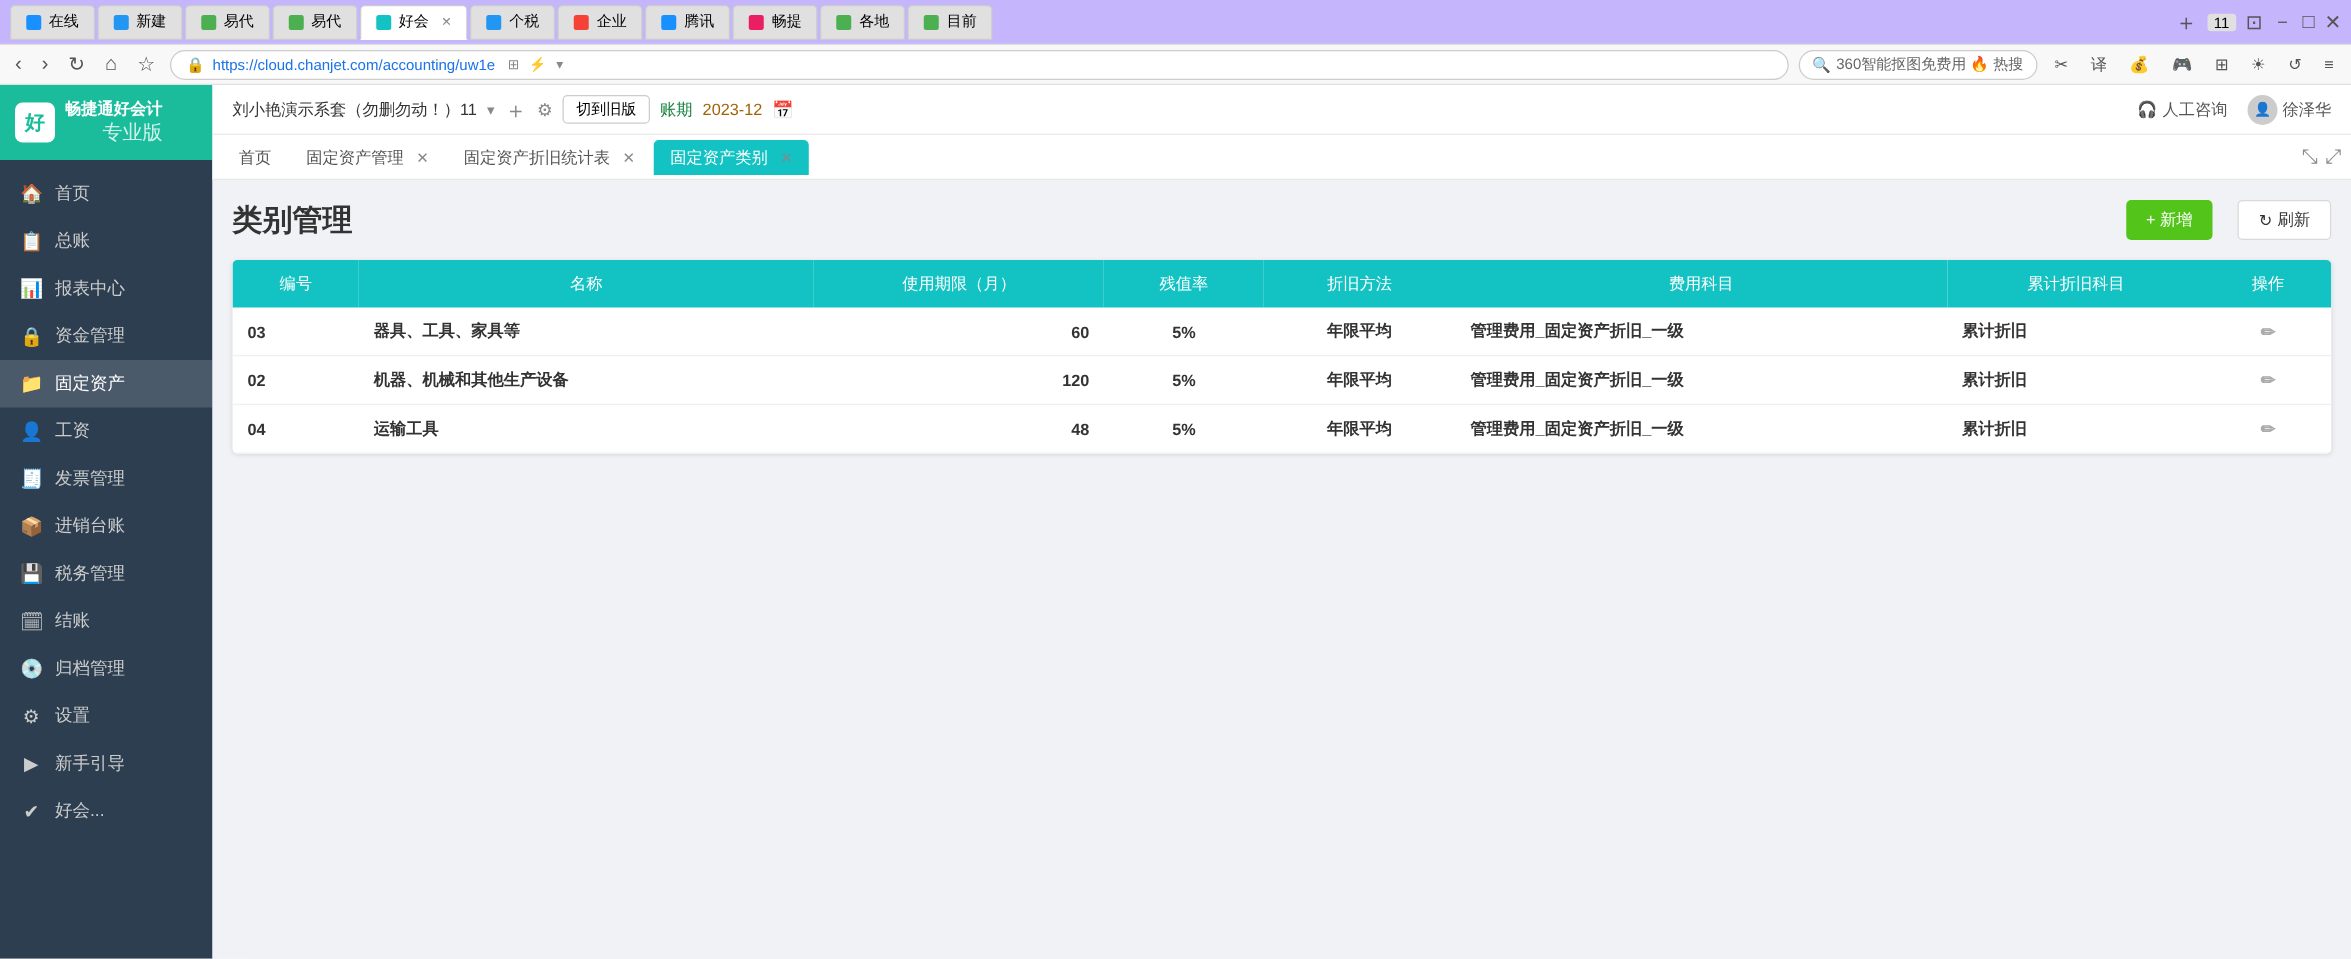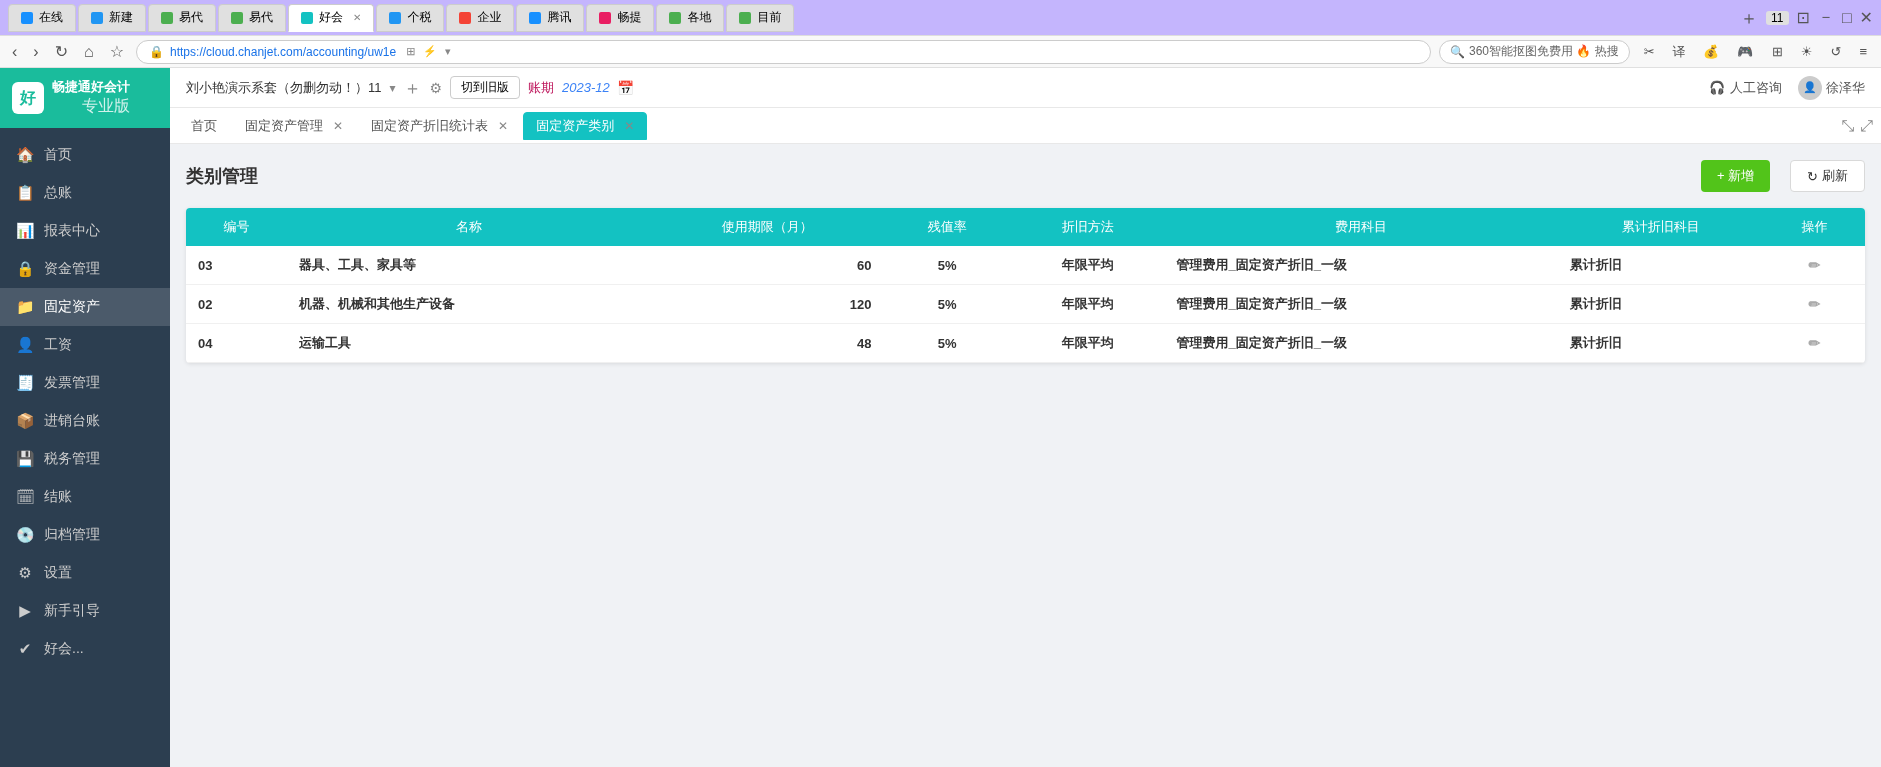--- a/index.html
+++ b/index.html
@@ -138,21 +138,21 @@
     .top-bar {
       height: 40px;
       background: #fff;
       border-bottom: 1px solid #e8e8e8;
       display: flex;
       align-items: center;
       padding: 0 16px;
       gap: 12px;
     }
     .user-info { display: flex; align-items: center; gap: 8px; font-size: 13px; color: #333; flex: 1; }
-    .period-label { color: #be185d; }
+    .period-label { color: #15803d; }
     .period-btn {
       border: 1px solid #ccc;
       border-radius: 4px;
       padding: 2px 10px;
       font-size: 12px;
       cursor: pointer;
       background: #fff;
     }
     .top-actions { display: flex; align-items: center; gap: 16px; }
     .top-action-btn { font-size: 13px; color: #555; cursor: pointer; display: flex; align-items: center; gap: 4px; }
@@ -197,21 +197,21 @@
       overflow-y: auto;
     }
 
     
     .page-header {
       display: flex;
       justify-content: space-between;
       align-items: center;
       margin-bottom: 16px;
     }
-    .page-title { font-size: 18px; font-weight: bold; color: #333; }
+    .page-title { font-size: 24px; font-weight: bold; color: #333; }
     .header-actions { display: flex; gap: 20px; }
     .btn-add {
       background: #52c41a;
       color: #fff;
       border: none;
       border-radius: 4px;
       padding: 6px 16px;
       font-size: 13px;
       cursor: pointer;
       display: flex;
@@ -429,21 +429,21 @@
   <div class="main-content">
 
     <div class="top-bar">
       <div class="user-info">
         <span>刘小艳演示系套（勿删勿动！）11</span>
         <span style="font-size:12px;color:#888;">▾</span>
         <span style="font-size:18px;color:#888;cursor:pointer;">＋</span>
         <span style="font-size:14px;color:#888;cursor:pointer;">⚙</span>
         <button class="period-btn">切到旧版</button>
         <span class="period-label">账期</span>
-        <span style="color:#3b82f6;font-weight:500;font-style:italic;">2023-12</span>
+        <span style="color:#a16207;font-weight:500;">2023-12</span>
         <span style="font-size:14px;color:#1890ff;cursor:pointer;">📅</span>
       </div>
       <div class="top-actions">
         <div class="top-action-btn">
           <span>🎧</span>
           <span>人工咨询</span>
         </div>
         <div class="top-action-btn">
           <div class="avatar">👤</div>
           <span>徐泽华</span>

